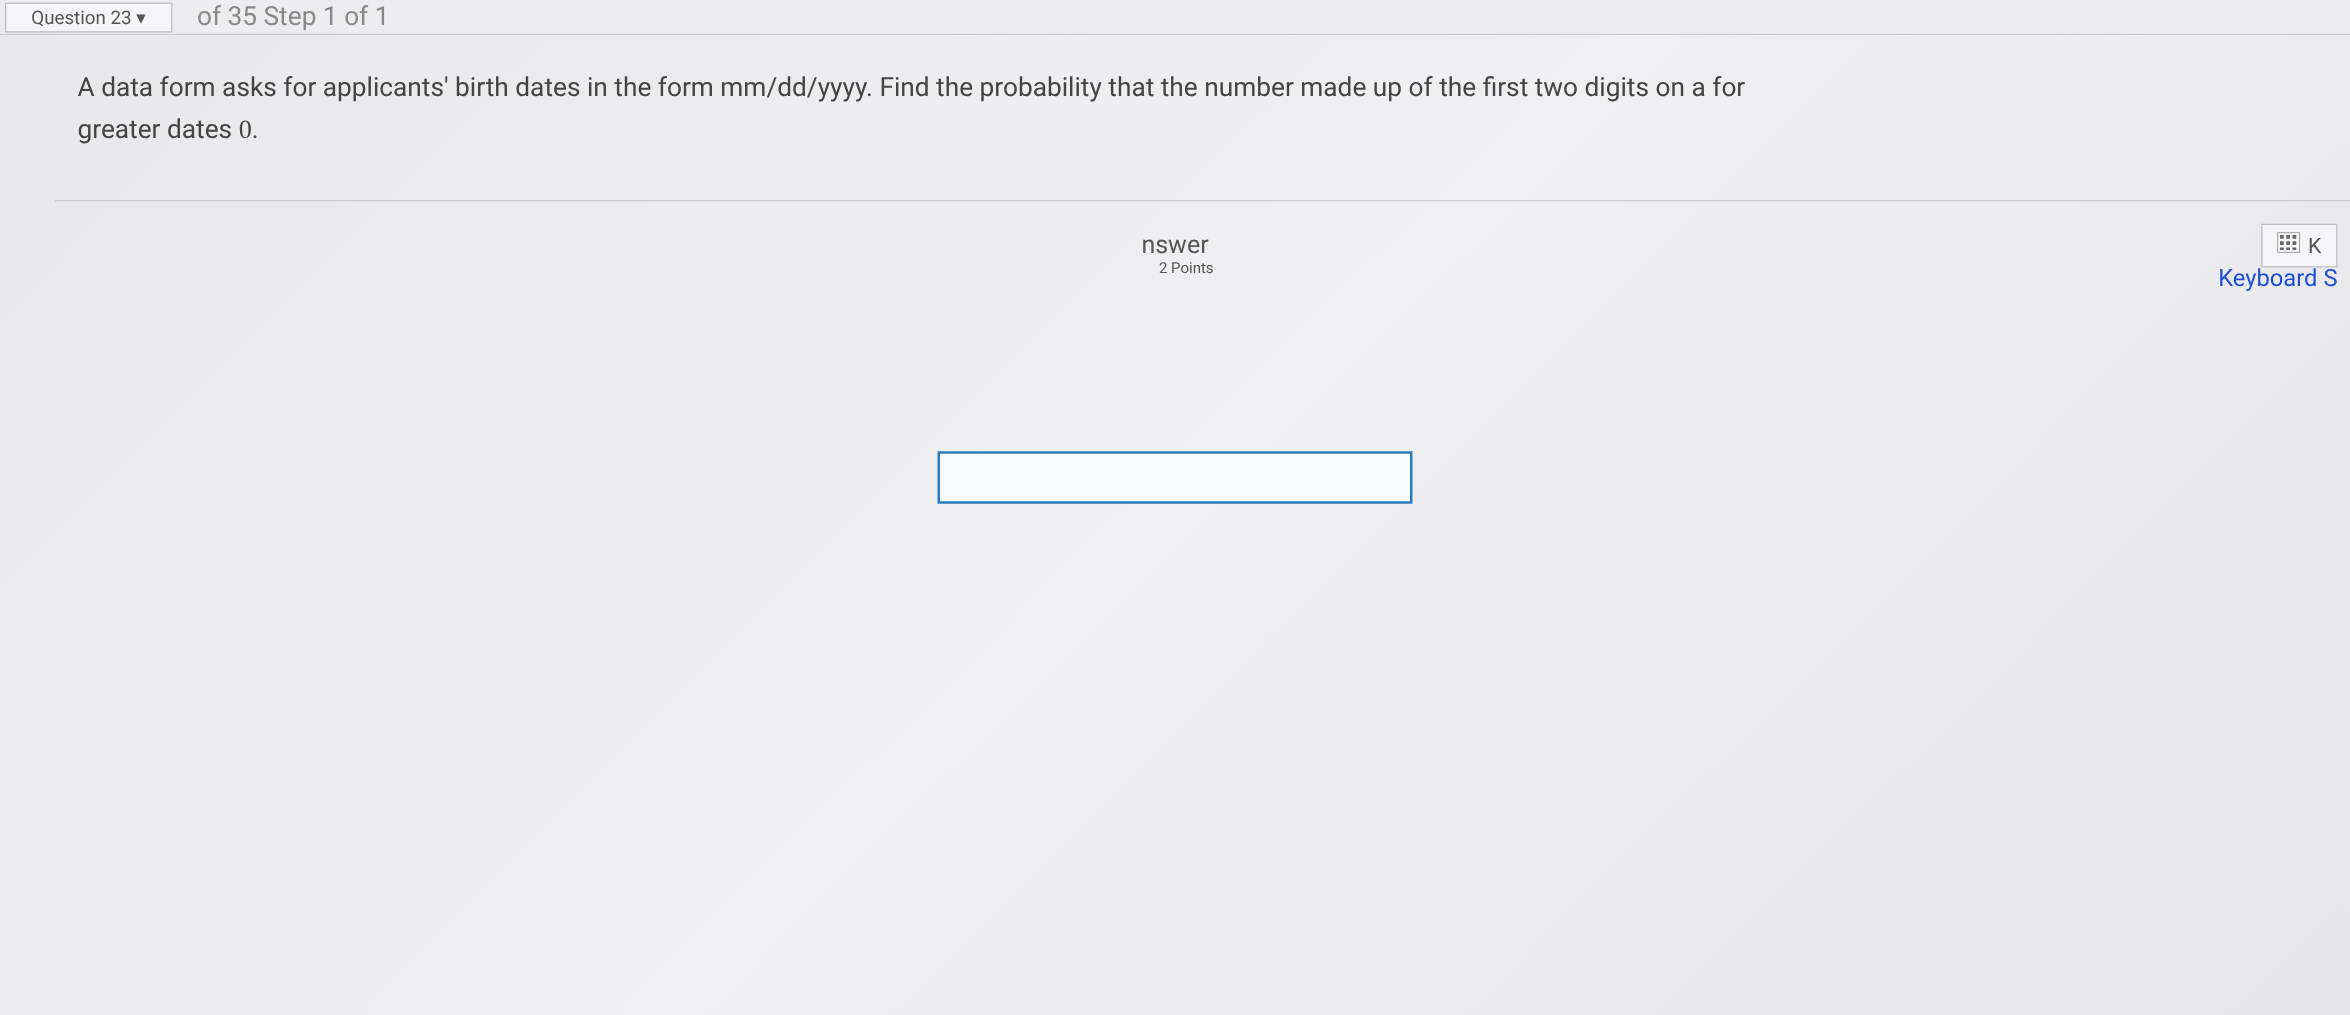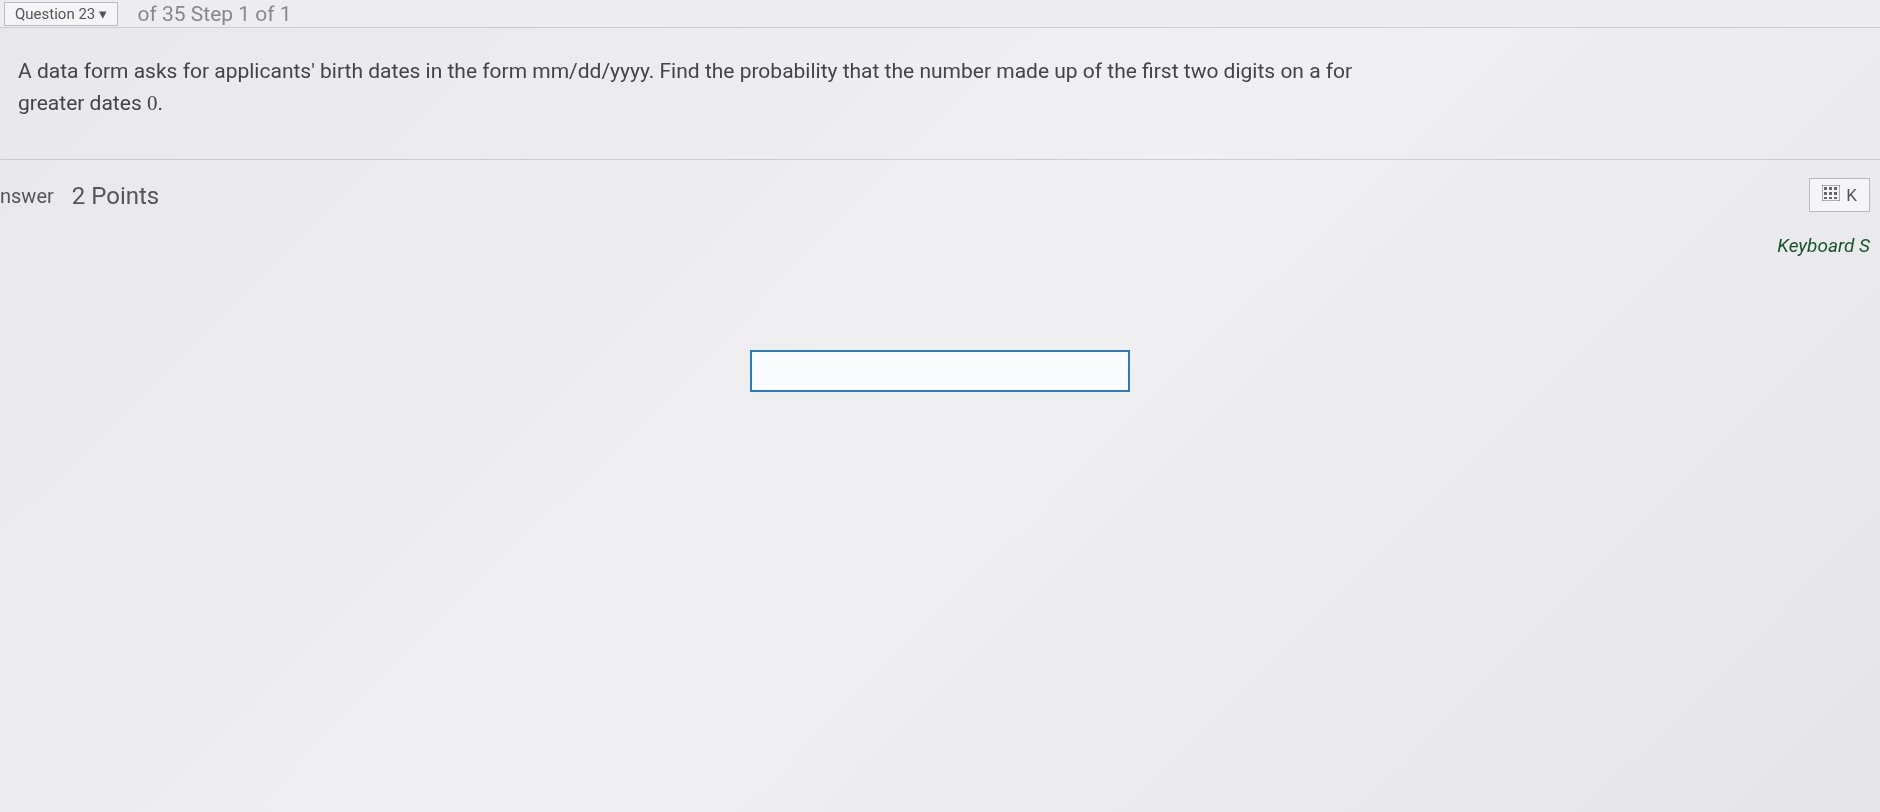--- a/index.html
+++ b/index.html
@@ -18,65 +18,67 @@
     .top-bar {
       height: 28px;
       border-bottom: 1px solid #ccc;
       display: flex;
       align-items: center;
       padding-left: 4px;
       background: #ededef;
     }
     .question-selector {
       border: 1px solid #bbb;
-      padding: 2px 10px;
+      padding: 2px 20px;
       background: #f5f5f7;
       font-size: 15px;
       color: #555;
       margin-right: 20px;
     }
     .step-text {
       color: #888;
       font-size: 21px;
     }
     .question-body {
       padding: 28px 18px 40px 18px;
       border-bottom: 1px solid #ccc;
+      margin-left: 44px;
     }
     .question-text {
       font-size: 21px;
       color: #444;
       line-height: 1.5;
       font-weight: 400;
     }
     .question-text .math-zero {
       font-family: Georgia, serif;
     }
     .answer-section {
       padding: 22px 0 0 0;
       position: relative;
     }
     .answer-header {
       display: flex;
       align-items: center;
       padding-left: 0;
+      flex-direction: column;
     }
     .answer-label {
       font-size: 20px;
       color: #555;
       font-weight: 400;
     }
     .answer-hint {
       font-size: 19px;
       color: #5b8da6;
       font-style: italic;
       margin-left: 2px;
     }
     .points-label {
-      font-size: 24px;
+      font-size: 12px;
       color: #555;
       margin-left: 18px;
     }
     .keypad-button {
       position: absolute;
       right: 10px;
       top: 18px;
       border: 1px solid #bbb;
       background: #f5f5f7;
       padding: 6px 12px;
@@ -86,24 +88,23 @@
       align-items: center;
       gap: 6px;
       cursor: pointer;
     }
     .keypad-icon {
       display: inline-block;
     }
     .keyboard-link {
       position: absolute;
       right: 10px;
-      top: 74px;
-      color: #14532d;
+      top: 50px;
+      color: #1d4ed8;
       font-size: 19px;
-      font-style: italic;
     }
     .answer-input-wrap {
       display: flex;
       justify-content: center;
       margin-top: 140px;
     }
     .answer-input {
       width: 380px;
       height: 42px;
       border: 2px solid #2b7bbf;

